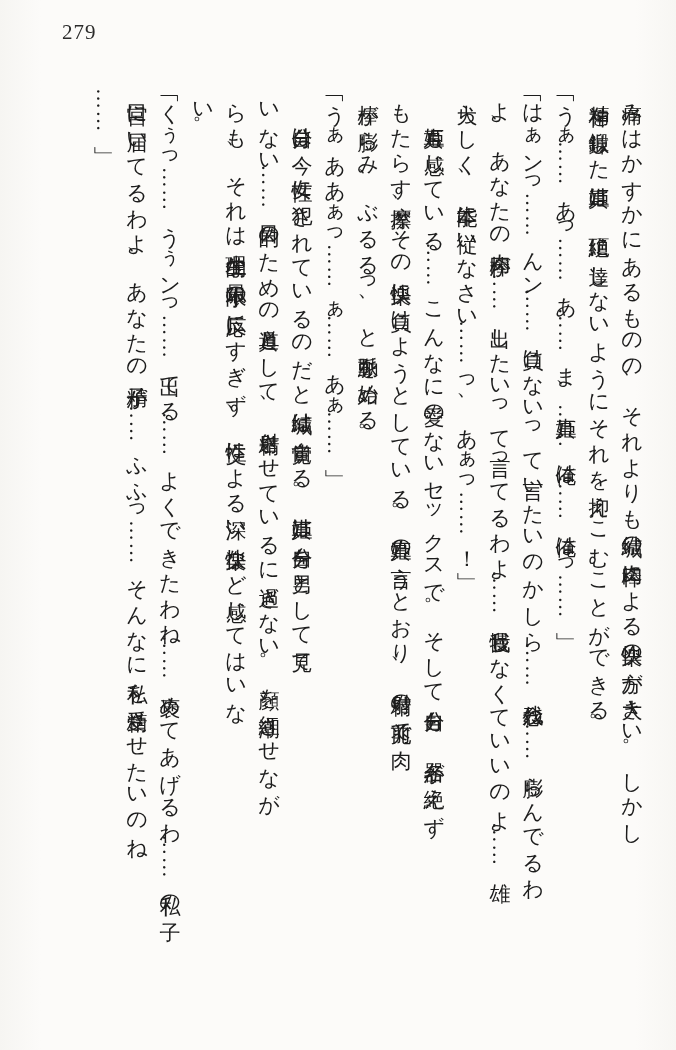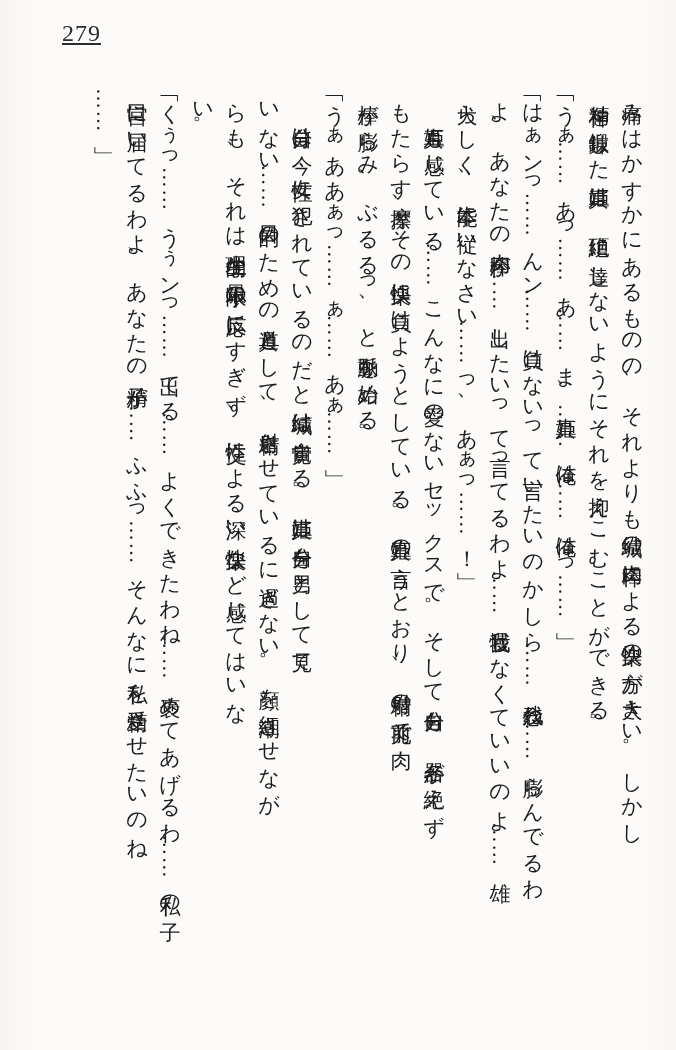--- a/index.html
+++ b/index.html
@@ -16,24 +16,23 @@
   }
   .scan-page {
     position: absolute;
     inset: 0;
     background: linear-gradient(90deg, #f6f5f2 0%, #fcfbf9 6%, #fcfbf9 94%, #f7f6f3 100%);
   }
   .page-number {
     position: absolute;
     left: 62px;
     top: 20px;
-    font-size: 24px;
+    font-size: 21px;
     letter-spacing: 1px;
     color: #2b2b2b;
-    text-decoration: underline;
   }
   .text-block {
     position: absolute;
     top: 88px;
     right: 28px;
     height: 926px;
     writing-mode: vertical-rl;
     text-orientation: mixed;
     color: #1c1c1c;
     font-size: 21px;

